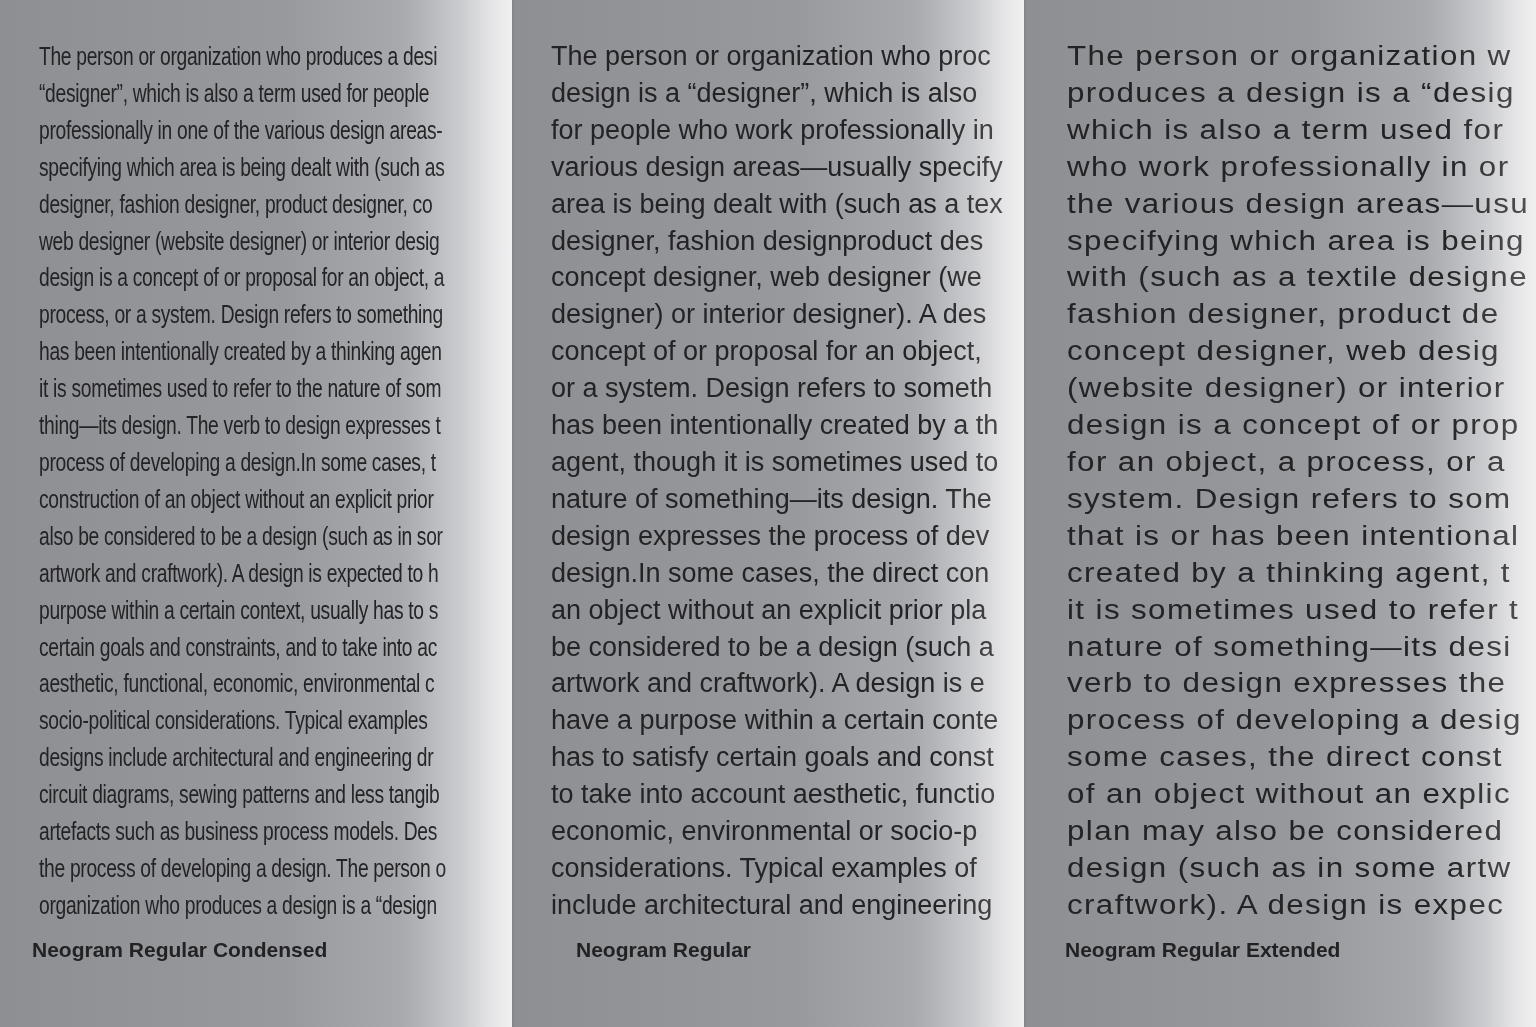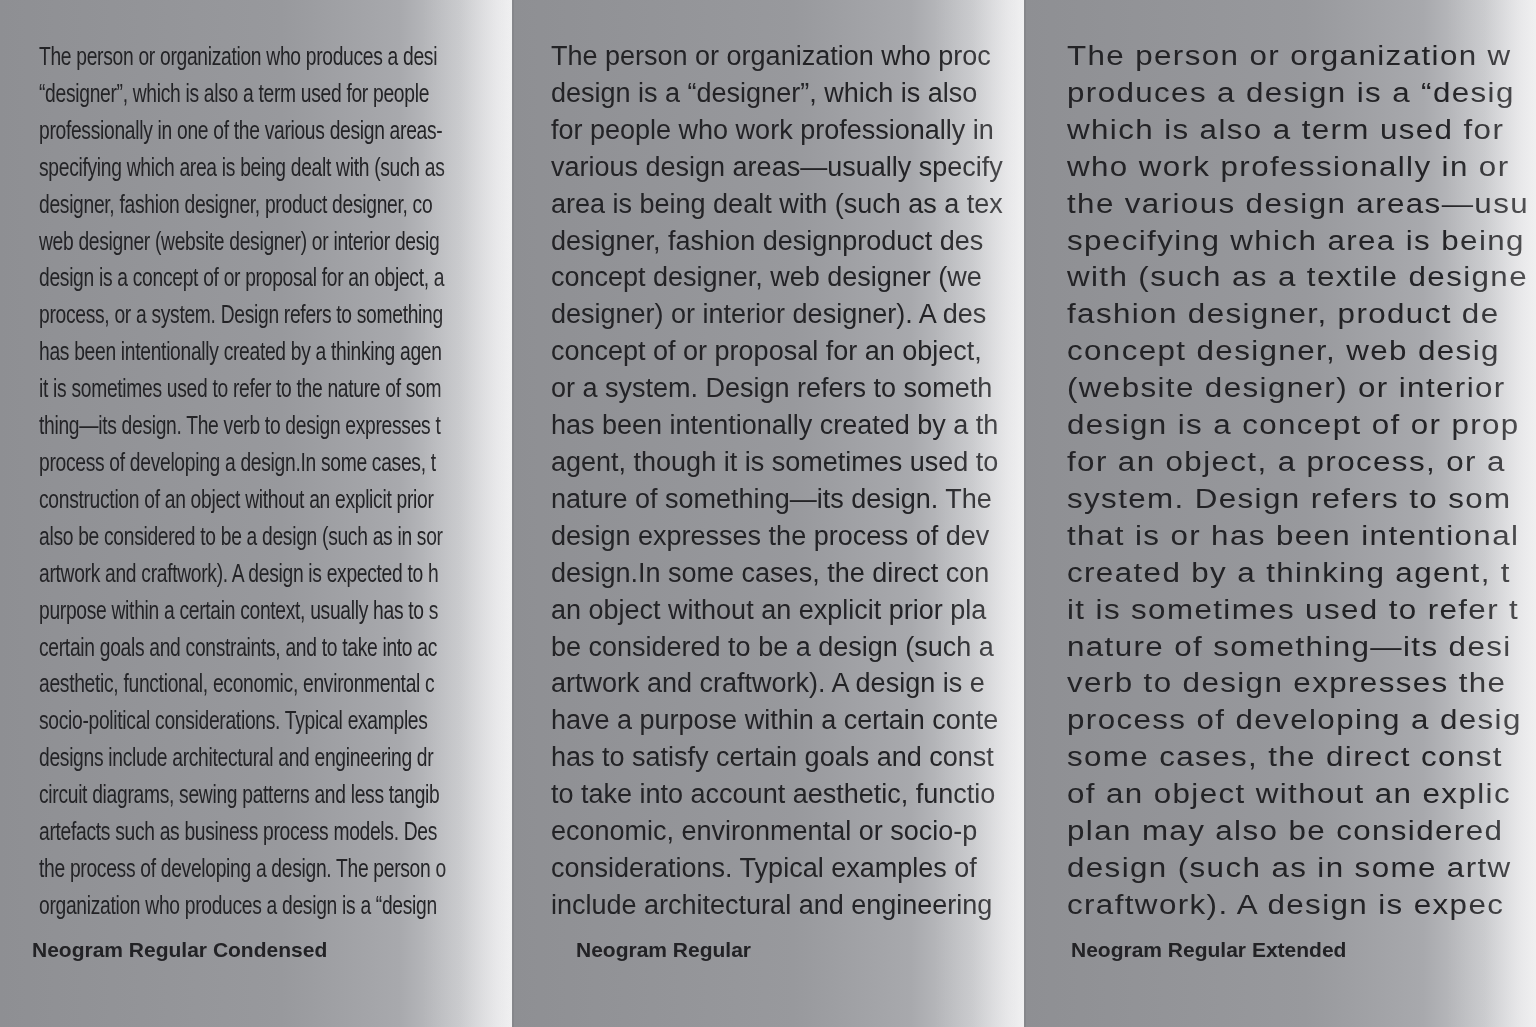--- a/index.html
+++ b/index.html
@@ -82,21 +82,21 @@
       position: absolute;
       top: 938px;
       font-family: "Liberation Sans", sans-serif;
       font-weight: bold;
       font-size: 21px;
       color: #222225;
       white-space: nowrap;
     }
     .p1 .caption { left: 32px; }
     .p2 .caption { left: 40px; margin-left: 24px; }
-    .p3 .caption { left: 47px; }
+    .p3 .caption { left: 41px; }
 
     
     .fade {
       position: absolute;
       top: 0; right: 0;
       width: 90px;
       height: 100%;
       background: linear-gradient(to right, rgba(240,240,241,0) 0%, rgba(240,240,241,0.25) 100%);
       pointer-events: none;
     }

